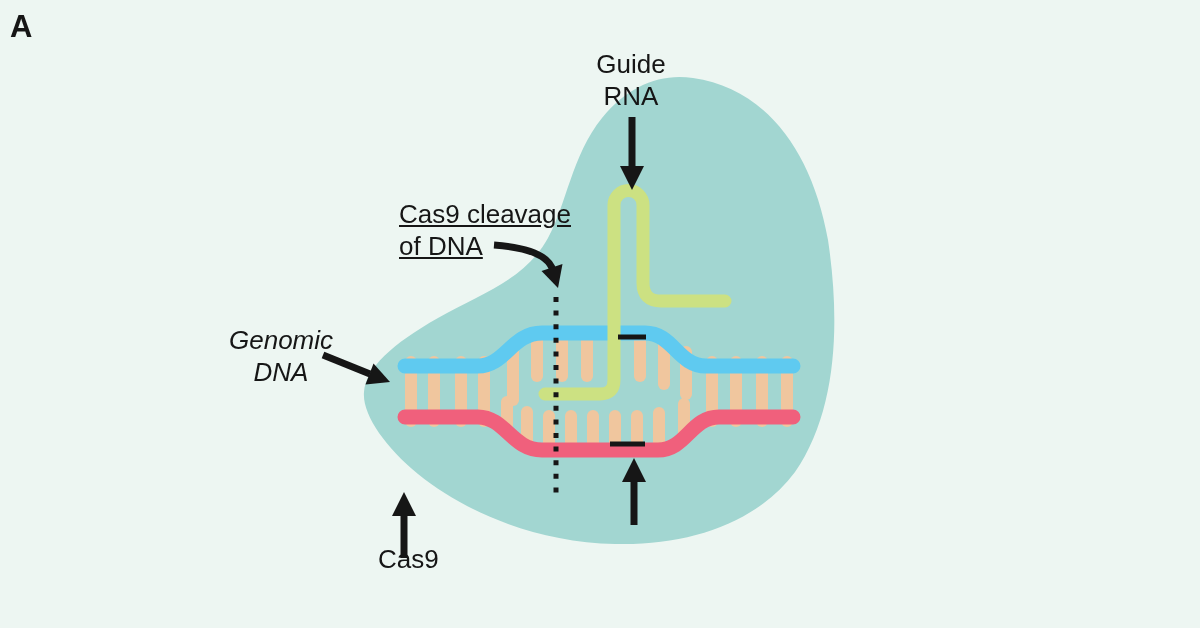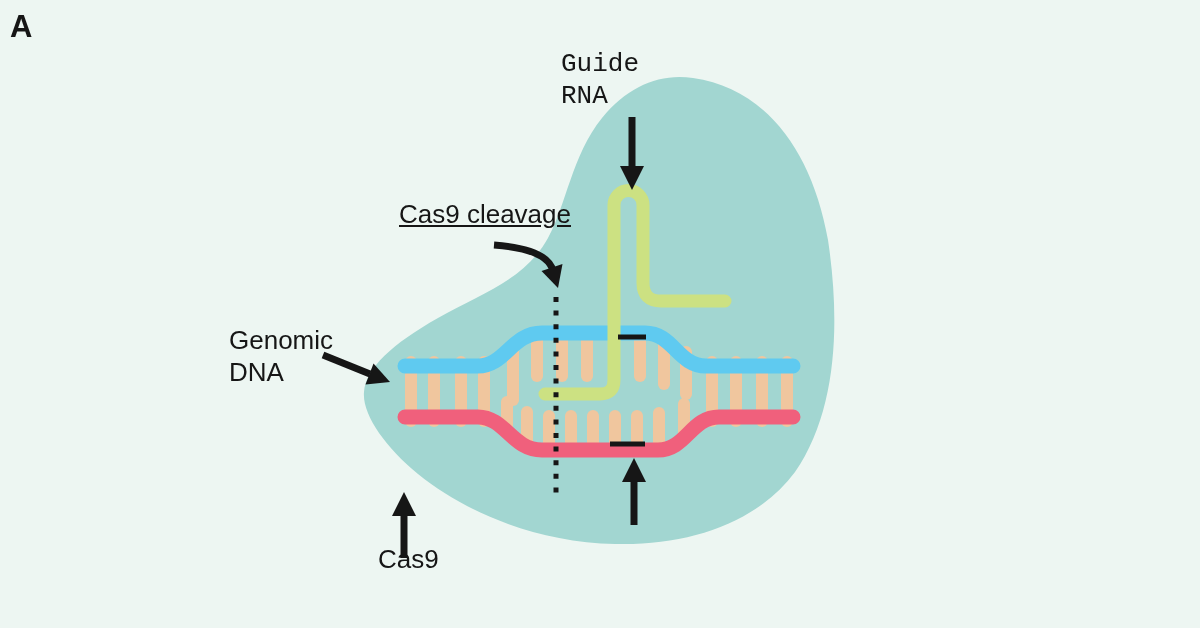--- a/index.html
+++ b/index.html
@@ -19,23 +19,23 @@
     color:var(--annotation,#161616);
     white-space:nowrap;
   }
   .panel-label{
     position:absolute;
     left:10px;top:10px;
     font-size:31px;
     font-weight:bold;
     line-height:34px;
   }
-  .lbl-guide-rna{left:561px;top:48px;width:140px;text-align:left;font-family:Liberation Mono, monospace;}
+  .lbl-guide-rna{left:561px;top:48px;width:140px;text-align:center;}
   .lbl-cleavage{left:399px;top:198px;text-align:left;text-decoration:underline;}
-  .lbl-genomic{left:229px;top:324px;text-align:left;}
+  .lbl-genomic{left:229px;top:324px;text-align:center;font-style:italic;}
   .lbl-cas9{left:378px;top:543px;}
   .lbl-pam{left:566px;top:531px;}
 
   .blob{fill:var(--cas9-blob,#a2d6d1);}
   .strand-top{stroke:var(--dna-top-strand,#5fcaf0);}
   .strand-bottom{stroke:var(--dna-bottom-strand,#f0607c);}
   .rung{stroke:var(--base-pairs,#f0c69e);}
   .grna{stroke:var(--guide-rna,#cce182);}
   .annot{stroke:var(--annotation,#161616);}
   .annot-fill{fill:var(--annotation,#161616);}
@@ -147,20 +147,21 @@
 
   <div class="panel-label">A</div>
 
   <div class="lbl lbl-guide-rna">
     <div>Guide</div>
     <div>RNA</div>
   </div>
 
   <div class="lbl lbl-cleavage">
     <div>Cas9 cleavage</div>
+    <div>of DNA</div>
   </div>
 
   <div class="lbl lbl-genomic">
     <div>Genomic</div>
     <div>DNA</div>
   </div>
 
   <div class="lbl lbl-cas9">Cas9</div>
 
 

